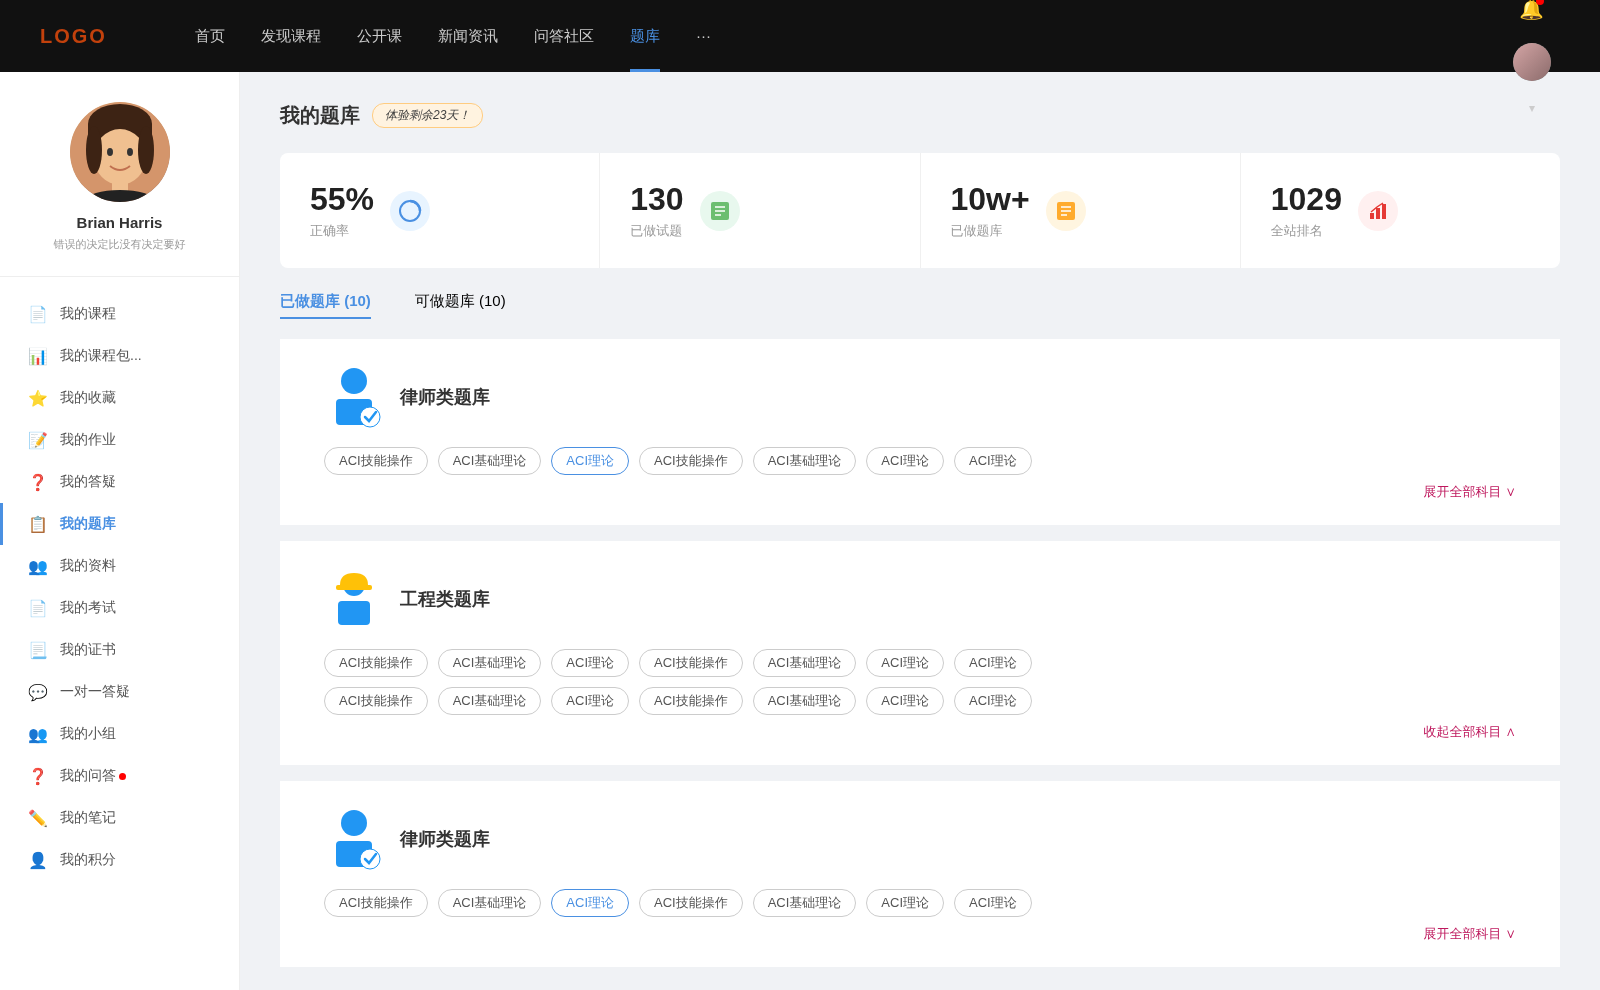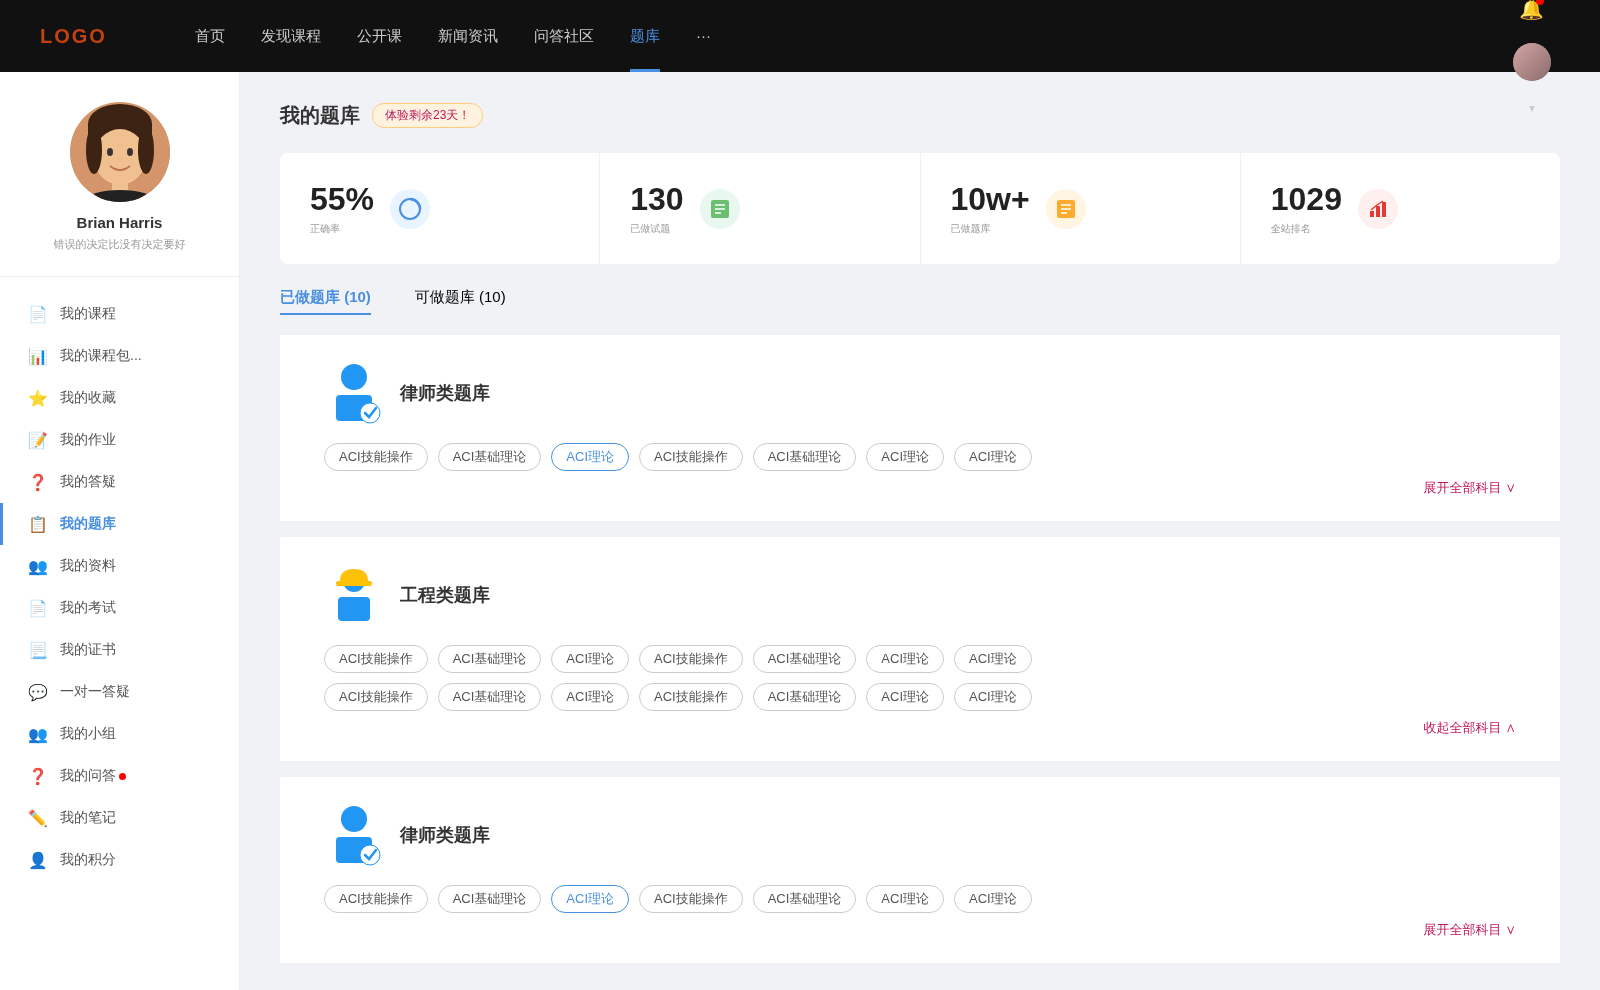--- a/index.html
+++ b/index.html
@@ -183,25 +183,26 @@
       gap: 12px;
       margin-bottom: 24px;
     }
     .page-title-text {
       font-size: 20px;
       font-weight: bold;
       color: #333;
     }
     .trial-badge {
       background: #fff3e0;
-      color: #be185d;
+      color: #404040;
       border: 1px solid #ffcc80;
       border-radius: 12px;
       padding: 3px 12px;
       font-size: 12px;
+      font-style: italic;
     }
 
     
     .stats-row {
       display: flex;
       background: white;
       border-radius: 8px;
       margin-bottom: 24px;
       overflow: hidden;
     }
@@ -215,21 +216,21 @@
     }
     .stat-item:last-child { border-right: none; }
     .stat-text {}
     .stat-value {
       font-size: 32px;
       font-weight: bold;
       color: #222;
       display: block;
     }
     .stat-label {
-      font-size: 10px;
+      font-size: 13px;
       color: #999;
       display: block;
       margin-top: 4px;
     }
     .stat-icon {
       width: 40px; height: 40px;
       border-radius: 50%;
       display: flex; align-items: center; justify-content: center;
       font-size: 20px;
     }

